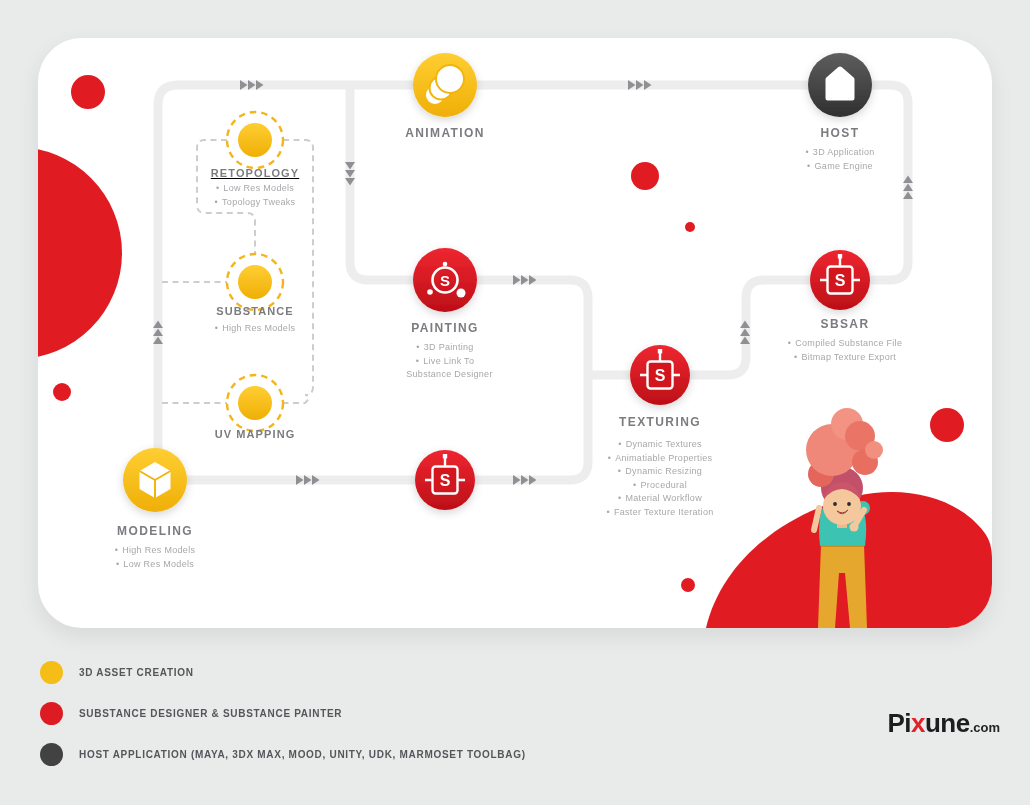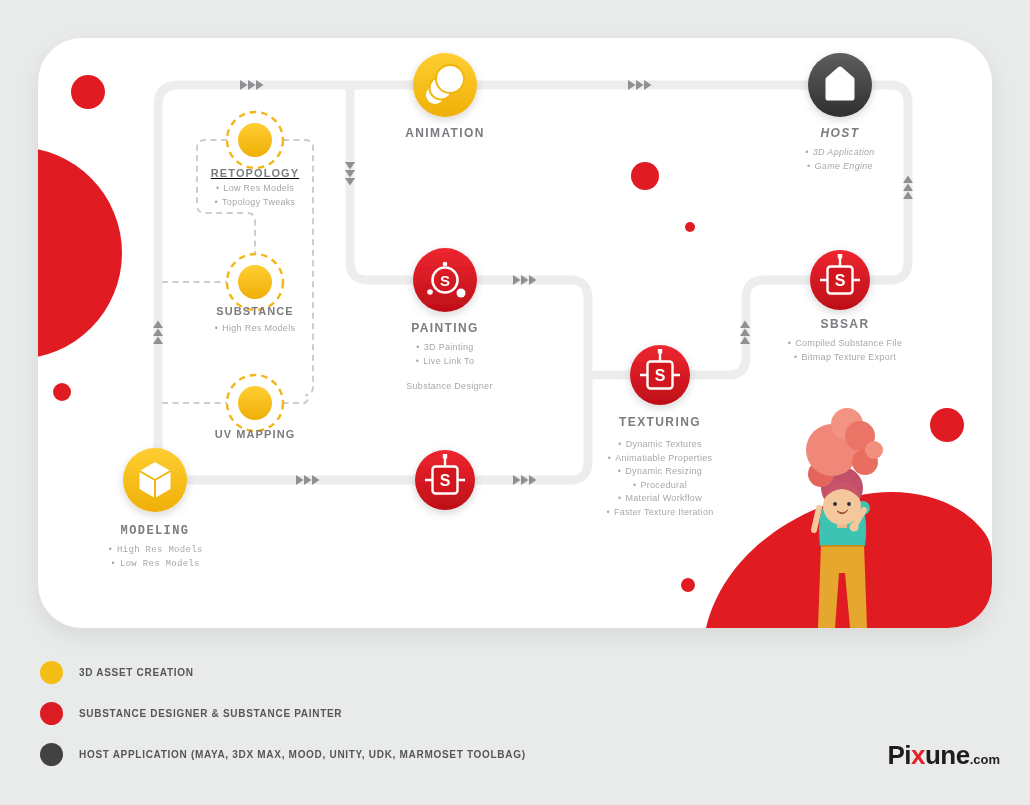--- a/index.html
+++ b/index.html
@@ -19,29 +19,29 @@
   .node .label{
     font-weight:bold;color:#7b7c80;letter-spacing:1.4px;font-size:12px;
   }
   .node--minor .label{font-size:11px;letter-spacing:1.1px;}
   .bullets{display:inline-block;text-align:center;margin-top:6px;}
   .bullet-line{
     font-size:9px;color:#a6a8ab;line-height:13.5px;letter-spacing:0.3px;
     white-space:nowrap;
   }
   .bullet-line .dot{margin-right:4px;}
-  .bullet-line.cont{padding-left:9px;margin-top:12px;}
+  .bullet-line.cont{padding-left:9px;}
   .icon-s{font-family:"Liberation Sans",sans-serif;font-weight:bold;fill:#ffffff;text-anchor:middle;}
   .legend{position:absolute;left:40px;top:660px;}
   .legend-row{display:flex;align-items:center;margin-bottom:17px;height:24px;}
   .legend-dot{width:23px;height:23px;border-radius:50%;margin-right:16px;flex:0 0 auto;}
   .legend-label{
     font-size:10px;font-weight:bold;color:#55565a;letter-spacing:0.7px;
   }
-  .logo{position:absolute;right:30px;top:740px;white-space:nowrap;text-align:center;}
+  .logo{position:absolute;right:30px;top:708px;white-space:nowrap;text-align:center;}
   .logo .big{font-size:26px;font-weight:bold;color:#1d1d1f;letter-spacing:-0.5px;}
   .logo .x{color:#e2222a;}
   .logo .tld{font-size:13px;font-weight:bold;color:#232325;}
 </style>
 </head>
 <body>
 
 <div class="card">
   <svg width="954" height="590" viewBox="0 0 954 590">
     <defs>
@@ -187,21 +187,21 @@
       <circle cx="811" cy="466" r="1.9" fill="#2b2b2b"></circle>
       <path d="M 799,473 Q 804,479 810,472 Q 805,477 799,473 Z" fill="#fff" stroke="#99432e" stroke-width="1"></path>
       <circle cx="816" cy="489" r="4.5" fill="#F5C79C"></circle>
       <line x1="783" y1="508" x2="826" y2="508" stroke="#C98F1F" stroke-width="2"></line>
     </g>
   </svg>
 
   <div class="node" style="left:322px;top:88px;width:170px;">
     <div class="label">ANIMATION</div>
   </div>
-  <div class="node" style="left:717px;top:88px;width:170px;font-style:italic;">
+  <div class="node" style="left:717px;top:88px;width:170px;">
     <div class="label">HOST</div>
     <div class="bullets"><div class="bullet-line"><span class="dot">•</span>3D Application</div><div class="bullet-line"><span class="dot">•</span>Game Engine</div></div>
   </div>
   <div class="node node--minor" style="left:132px;top:129px;width:170px;text-decoration:underline;">
     <div class="label">RETOPOLOGY</div>
     <div class="bullets" style="margin-top:3px;"><div class="bullet-line"><span class="dot">•</span>Low Res Models</div><div class="bullet-line"><span class="dot">•</span>Topology Tweaks</div></div>
   </div>
   <div class="node node--minor" style="left:132px;top:267px;width:170px;">
     <div class="label">SUBSTANCE</div>
     <div class="bullets" style="margin-top:3px;"><div class="bullet-line"><span class="dot">•</span>High Res Models</div></div>
@@ -214,21 +214,21 @@
     <div class="bullets"><div class="bullet-line"><span class="dot">•</span>3D Painting</div><div class="bullet-line"><span class="dot">•</span>Live Link To</div><div class="bullet-line cont">Substance Designer</div></div>
   </div>
   <div class="node" style="left:717px;top:279px;width:180px;">
     <div class="label">SBSAR</div>
     <div class="bullets"><div class="bullet-line"><span class="dot">•</span>Compiled Substance File</div><div class="bullet-line"><span class="dot">•</span>Bitmap Texture Export</div></div>
   </div>
   <div class="node" style="left:527px;top:377px;width:190px;">
     <div class="label">TEXTURING</div>
     <div class="bullets" style="margin-top:9px;"><div class="bullet-line"><span class="dot">•</span>Dynamic Textures</div><div class="bullet-line"><span class="dot">•</span>Animatiable Properties</div><div class="bullet-line"><span class="dot">•</span>Dynamic Resizing</div><div class="bullet-line"><span class="dot">•</span>Procedural</div><div class="bullet-line"><span class="dot">•</span>Material Workflow</div><div class="bullet-line"><span class="dot">•</span>Faster Texture Iteration</div></div>
   </div>
-  <div class="node" style="left:32px;top:486px;width:170px;font-family:Liberation Mono, monospace;">
+  <div class="node" style="left:32px;top:486px;width:170px;">
     <div class="label">MODELING</div>
     <div class="bullets"><div class="bullet-line"><span class="dot">•</span>High Res Models</div><div class="bullet-line"><span class="dot">•</span>Low Res Models</div></div>
   </div>
 </div>
 
 <div class="legend">
   <div class="legend-row">
     <span class="legend-dot" style="background: rgb(245, 190, 23);"></span>
     <span class="legend-label">3D ASSET CREATION</span>
   </div>

